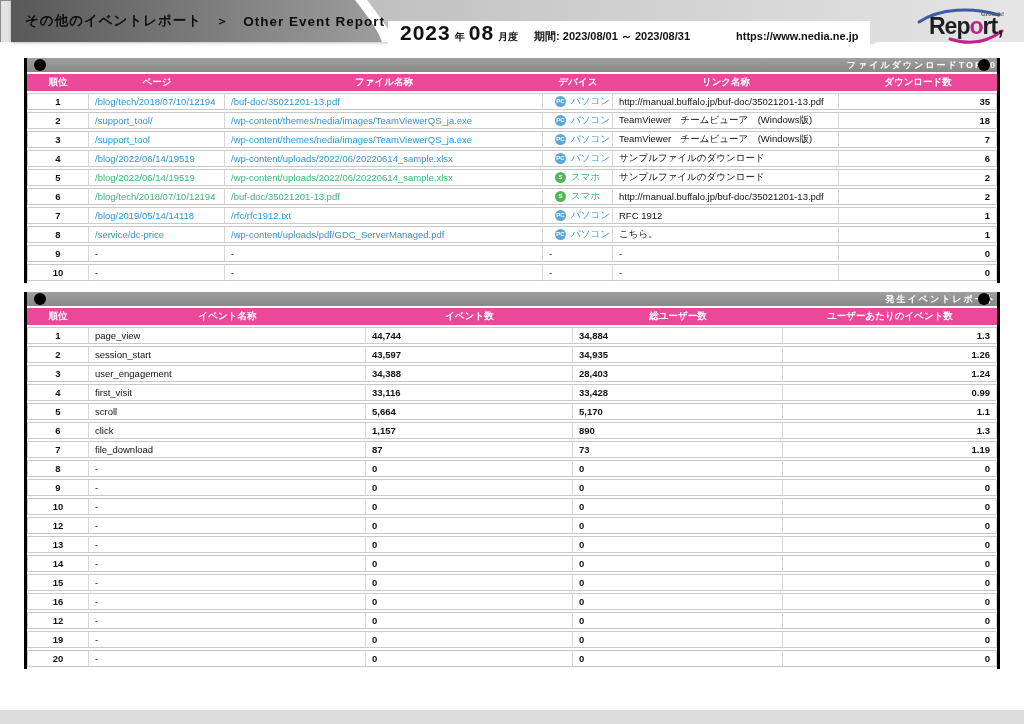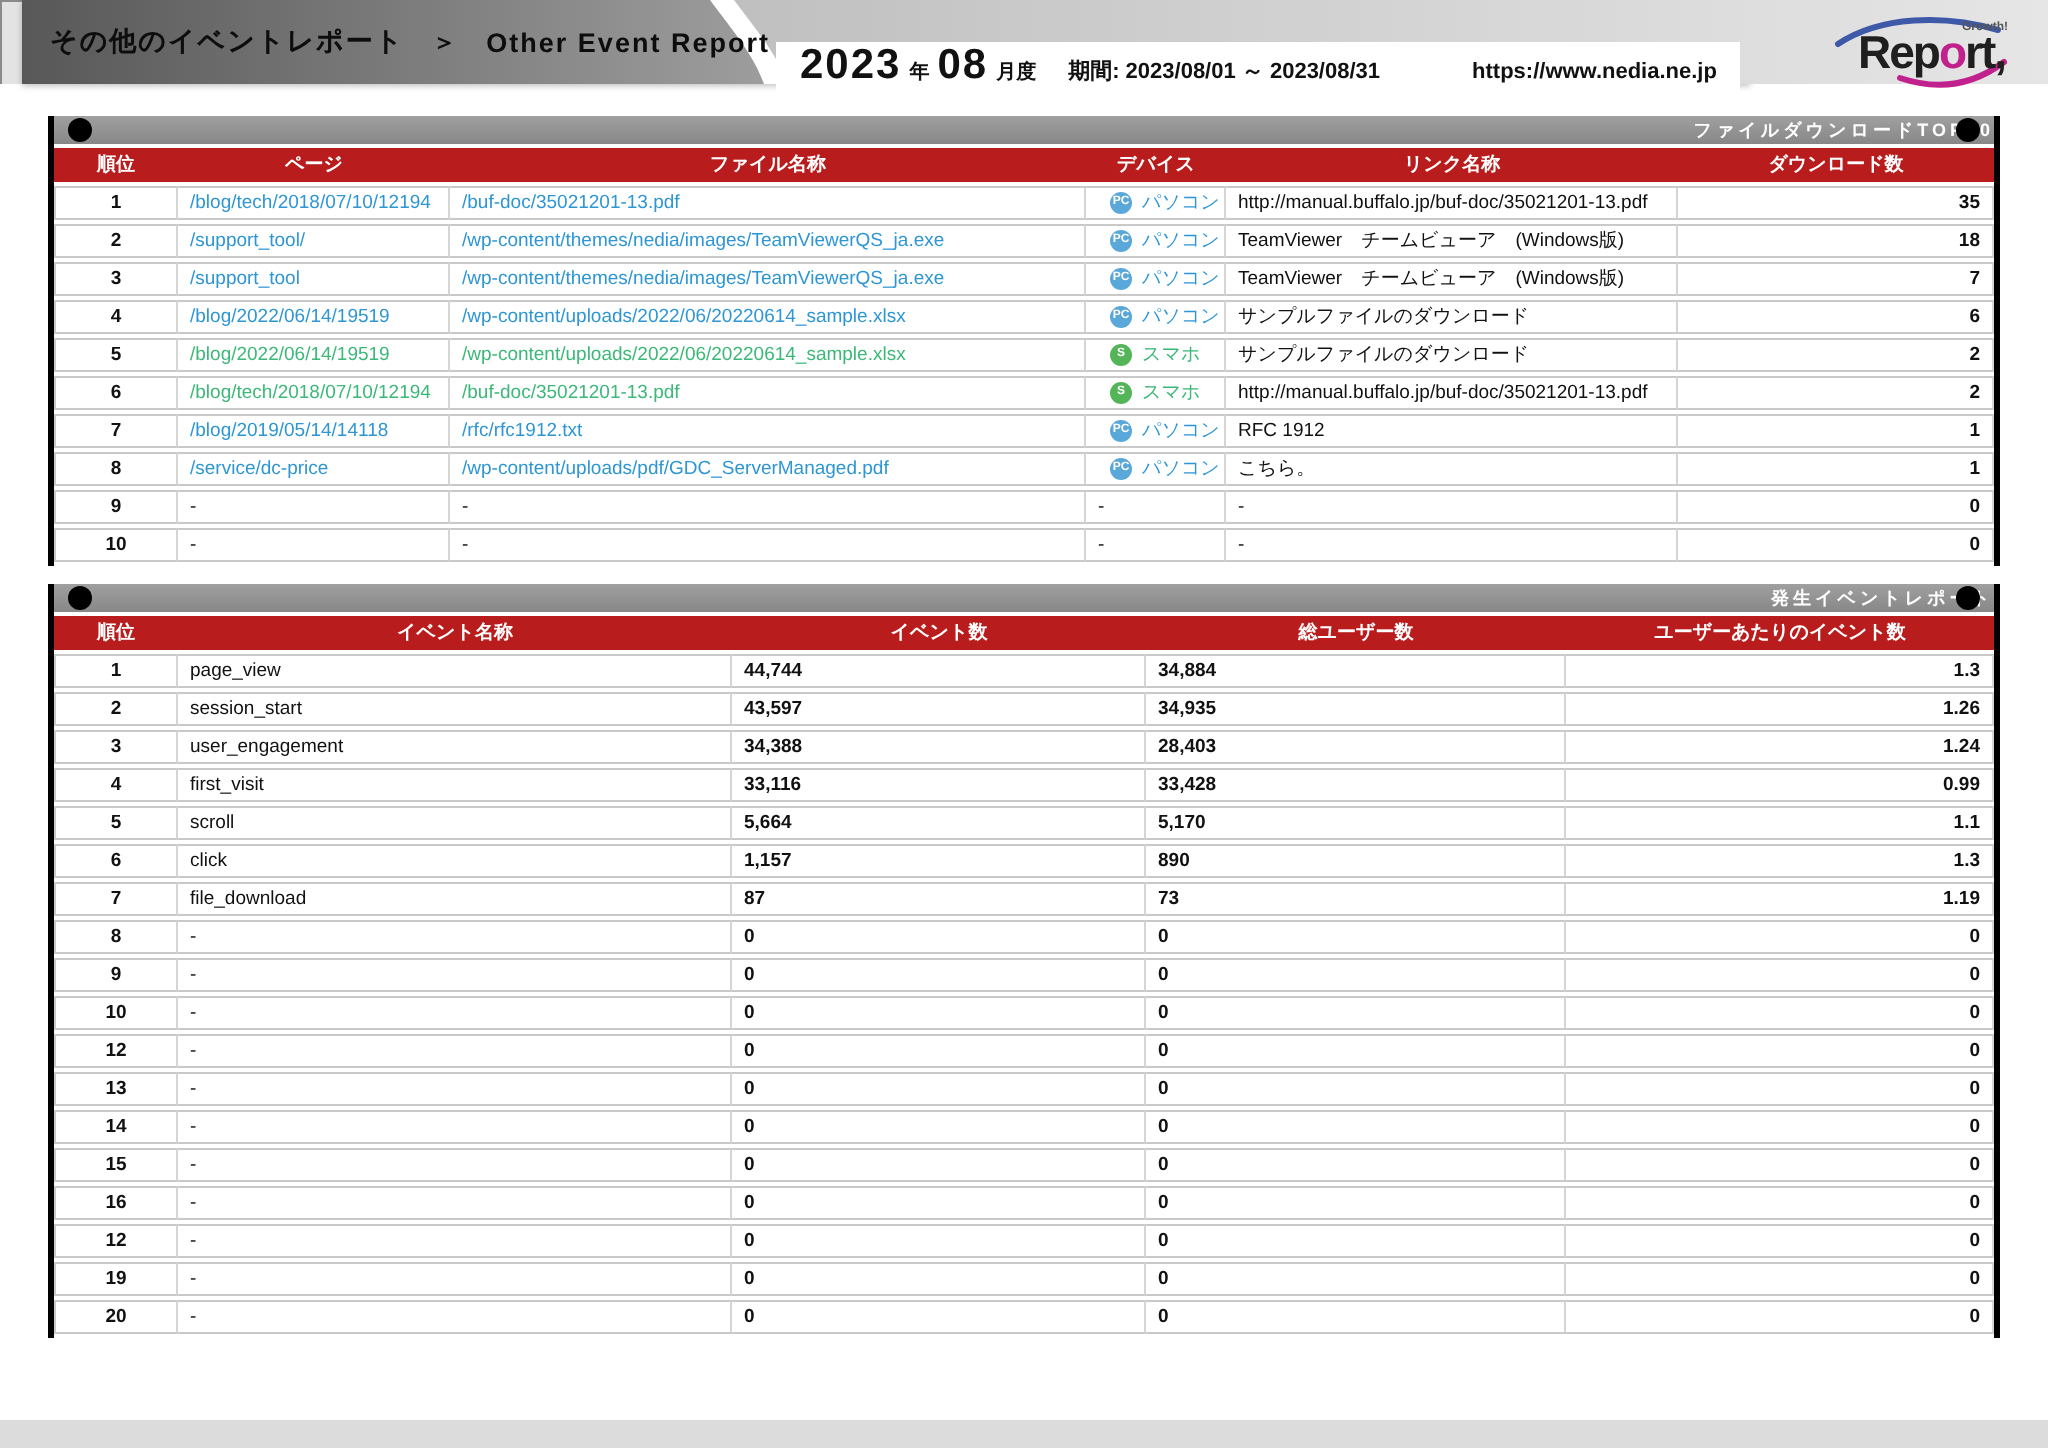--- a/index.html
+++ b/index.html
@@ -46,21 +46,21 @@
   .section-bar{
     position:relative;height:14px;background:linear-gradient(#a0a0a0,#878787);
     text-align:right;font-size:9px;font-weight:bold;color:#fff;letter-spacing:2px;line-height:14px;
   }
   .hole{position:absolute;top:1px;width:12px;height:12px;border-radius:50%;background:#000;}
   .hole-l{left:7px;}
   .hole-r{right:7px;}
   
   table{width:100%;border-collapse:separate;border-spacing:0 2px;table-layout:fixed;}
   th{
-    background:#b91c1c;color:#fff;font-size:9.5px;font-weight:bold;height:17px;
+    background:#ec4899;color:#fff;font-size:9.5px;font-weight:bold;height:17px;
     padding:0 4px;text-align:center;overflow:hidden;white-space:nowrap;
   }
   td{
     background:#fff;height:15px;font-size:9.5px;color:#111;padding:0 6px;vertical-align:middle;
     border-top:1px solid #c9c9c9;border-bottom:1px solid #c9c9c9;border-right:1px solid #d6d6d6;
     overflow:hidden;white-space:nowrap;
   }
   td:first-child{border-left:1px solid #c9c9c9;}
   td.rank{text-align:center;font-weight:bold;}
   td.num{text-align:right;font-weight:bold;margin-top:39px;}

